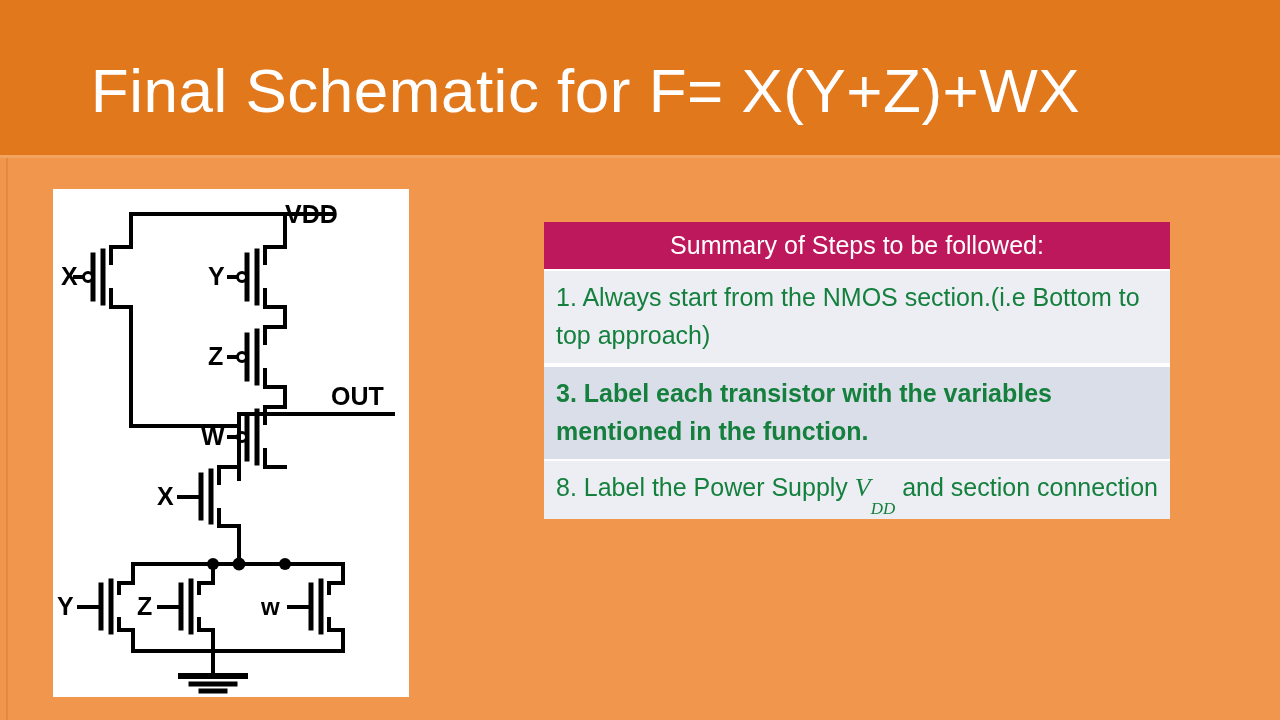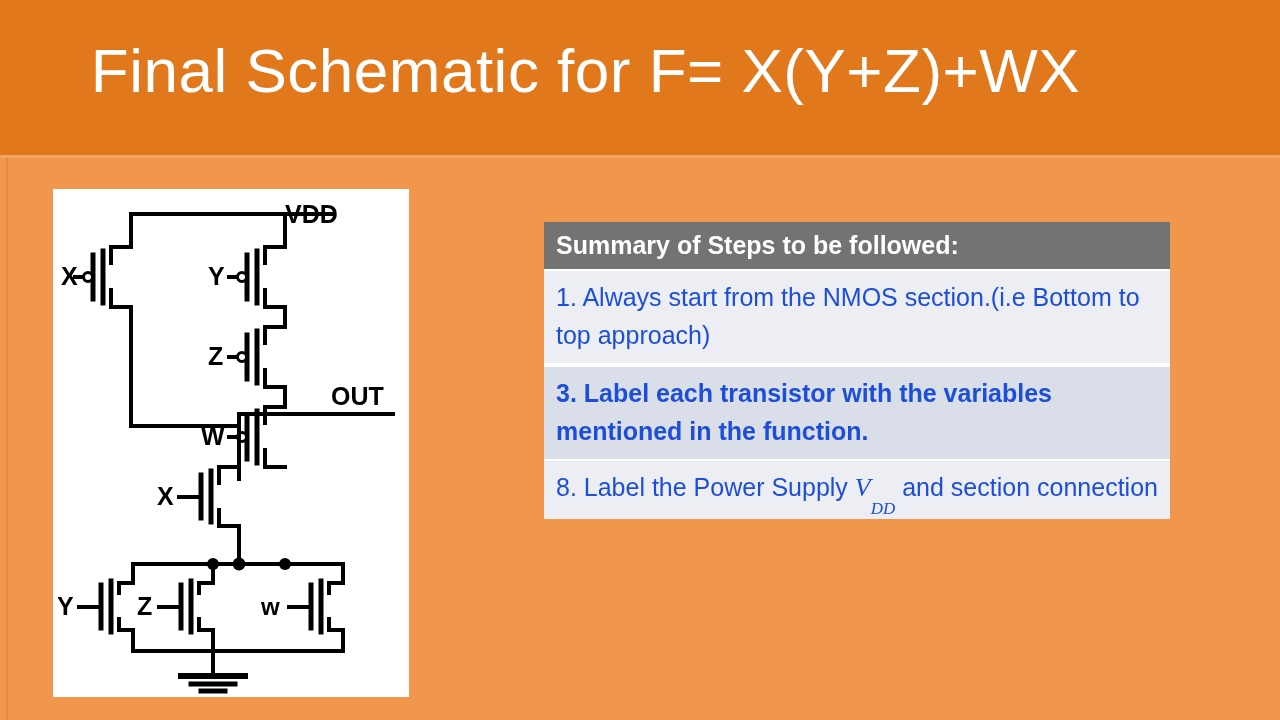--- a/index.html
+++ b/index.html
@@ -23,21 +23,21 @@
   
   #header-bar {
     position: absolute;
     left: 0; top: 0;
     width: 1280px;
     height: 155px;
     background: #E2781C;
   }
   #slide-title {
     position: absolute;
-    left: 0; top: 32px;
+    left: 0; top: 52px;
     width: 1171px;
     text-align: center;
     color: #FFFFFF;
     font-family: "Liberation Sans", sans-serif;
     font-weight: 300;
     font-size: 62px;
     letter-spacing: 0.5px;
     line-height: 78px;
     white-space: nowrap;
   }
@@ -75,31 +75,32 @@
     left: 544px; top: 222px;
     width: 626px;
     border-collapse: collapse;
     table-layout: fixed;
   }
   #summary-table td {
     padding: 7px 12px 9px 12px;
     font-family: "Liberation Sans", sans-serif;
     font-size: 25px;
     line-height: 38px;
-    color: #1d4ed8;
+    color: #15803d;
     vertical-align: top;
   }
   #summary-table tr.hdr td {
-    background: #737373;
+    background: #be185d;
     color: #FFFFFF;
-    font-weight: bold;
+    font-weight: normal;
     font-size: 25px;
     line-height: 34px;
     padding-top: 6px;
     padding-bottom: 7px;
+    text-align: center;
   }
   #summary-table tr.band-a td { background: #DADEE8; font-weight: bold; }
   #summary-table tr.band-b td { background: #ECEEF4; }
   #summary-table tr.sep td {
     background: #FFFFFF;
     padding: 0;
     height: 2px;
     line-height: 0;
     font-size: 0;
   }

